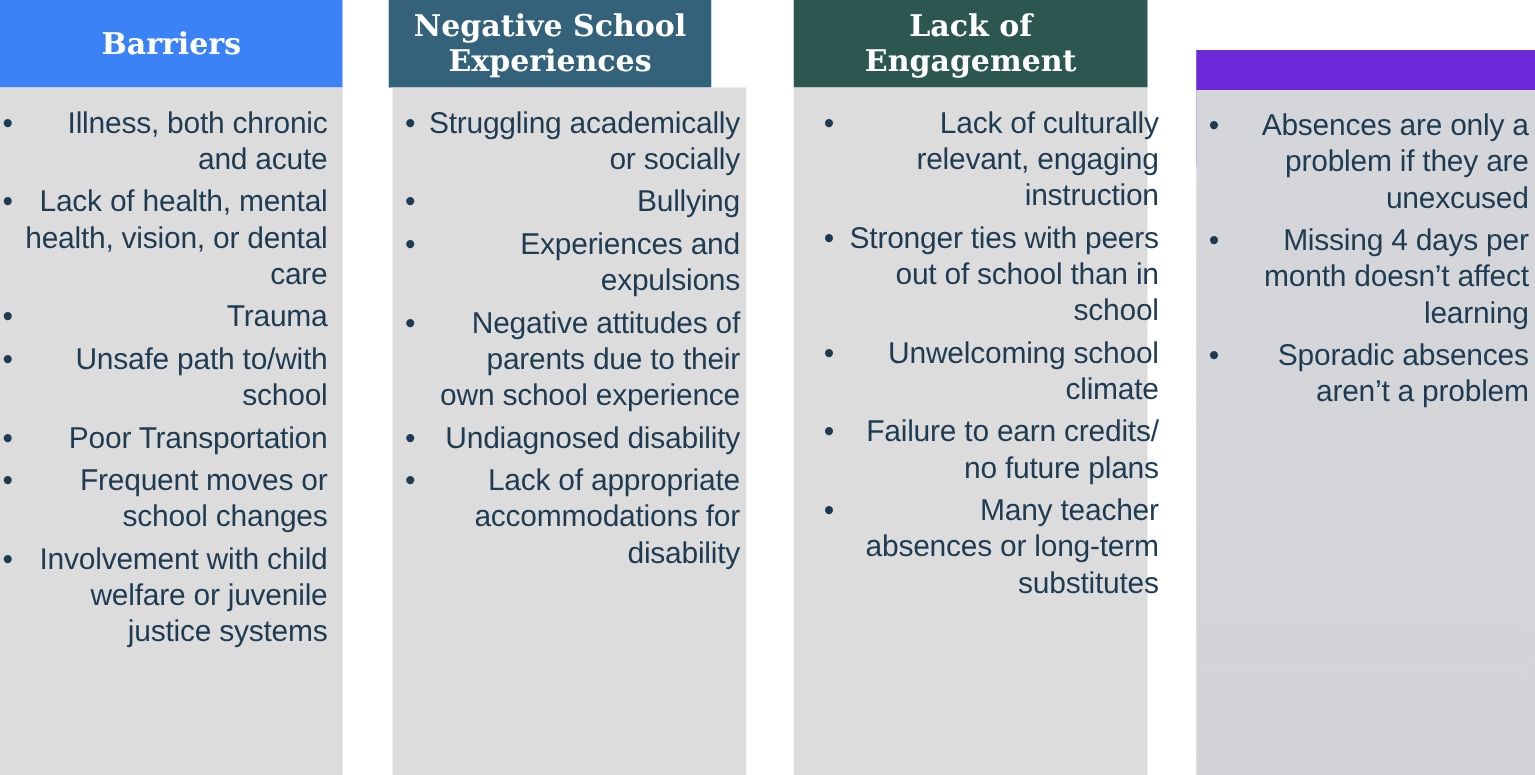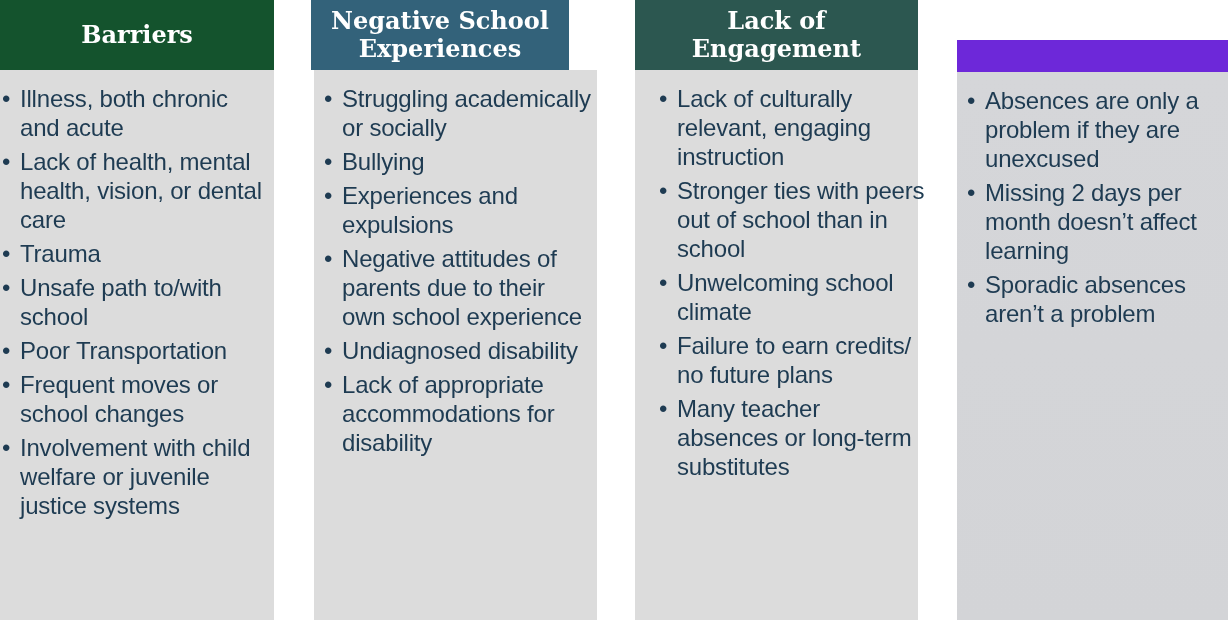--- a/index.html
+++ b/index.html
@@ -3,30 +3,30 @@
 <meta charset="utf-8">
 <style>
   html, body { margin: 0; padding: 0; background: #ffffff; }
   body { width: 1228px; height: 620px; position: relative; overflow: hidden;
          font-family: "DejaVu Sans", "Liberation Sans", sans-serif; }
   .col { position: absolute; top: 0; height: 620px; }
   .hdr { position: absolute; left: 0; top: 0; display: flex; align-items: center; justify-content: center;
          text-align: center; color: #ffffff; font-family: "DejaVu Serif", "Liberation Serif", serif;
          font-weight: bold; font-size: 24px; line-height: 28px; }
   .body { position: absolute; top: 70px; bottom: 0; background: #dcdcdc; }
-  ul { list-style: none; margin: 0; padding: 14px 0 0 0; }
+  ul { list-style: none; margin: 0; padding: 14px 0 0 0; text-align: right; }
   li { position: relative; padding-left: 20px; color: #1e3b52; font-family: "Liberation Sans", sans-serif;
        font-size: 24px; line-height: 29px; margin-bottom: 5px; letter-spacing: -0.2px; }
   li::before { content: "\2022"; position: absolute; left: 2px; top: 0; color: #1e3b52; }
 </style>
 </head>
 <body>
 
 <div class="col" style="left:0; width:274px;">
-  <div class="hdr" style="width:274px; height:70px; background:#14532d;">
+  <div class="hdr" style="width:274px; height:70px; background:#3b82f6;">
     <span>Barriers</span>
   </div>
   <div class="body" style="left:0; width:274px;">
     <ul style="padding-left:0; width:262px;">
       <li>Illness, both chronic and acute</li>
       <li>Lack of health, mental health, vision, or dental care</li>
       <li>Trauma</li>
       <li>Unsafe path to/with school</li>
       <li>Poor Transportation</li>
       <li>Frequent moves or school changes</li>
@@ -66,17 +66,17 @@
   </div>
 </div>
 
 <div class="col" style="left:957px; width:271px;">
   <div class="hdr" style="width:271px; height:92px; background:#6d28d9; font-size:22px;margin-top:40px;">
     <span>Misconceptions</span>
   </div>
   <div class="body" style="left:0; top:72px; width:271px; background:linear-gradient(180deg,#d5d6d9 0%,#d3d4d7 100%);">
     <ul style="padding-left:8px; width:258px;">
       <li>Absences are only a problem if they are unexcused</li>
-      <li>Missing 2 days per month doesn’t affect learning</li>
+      <li>Missing 4 days per month doesn’t affect learning</li>
       <li>Sporadic absences aren’t a problem</li>
     </ul>
   </div>
 </div>
 
 </body></html>

